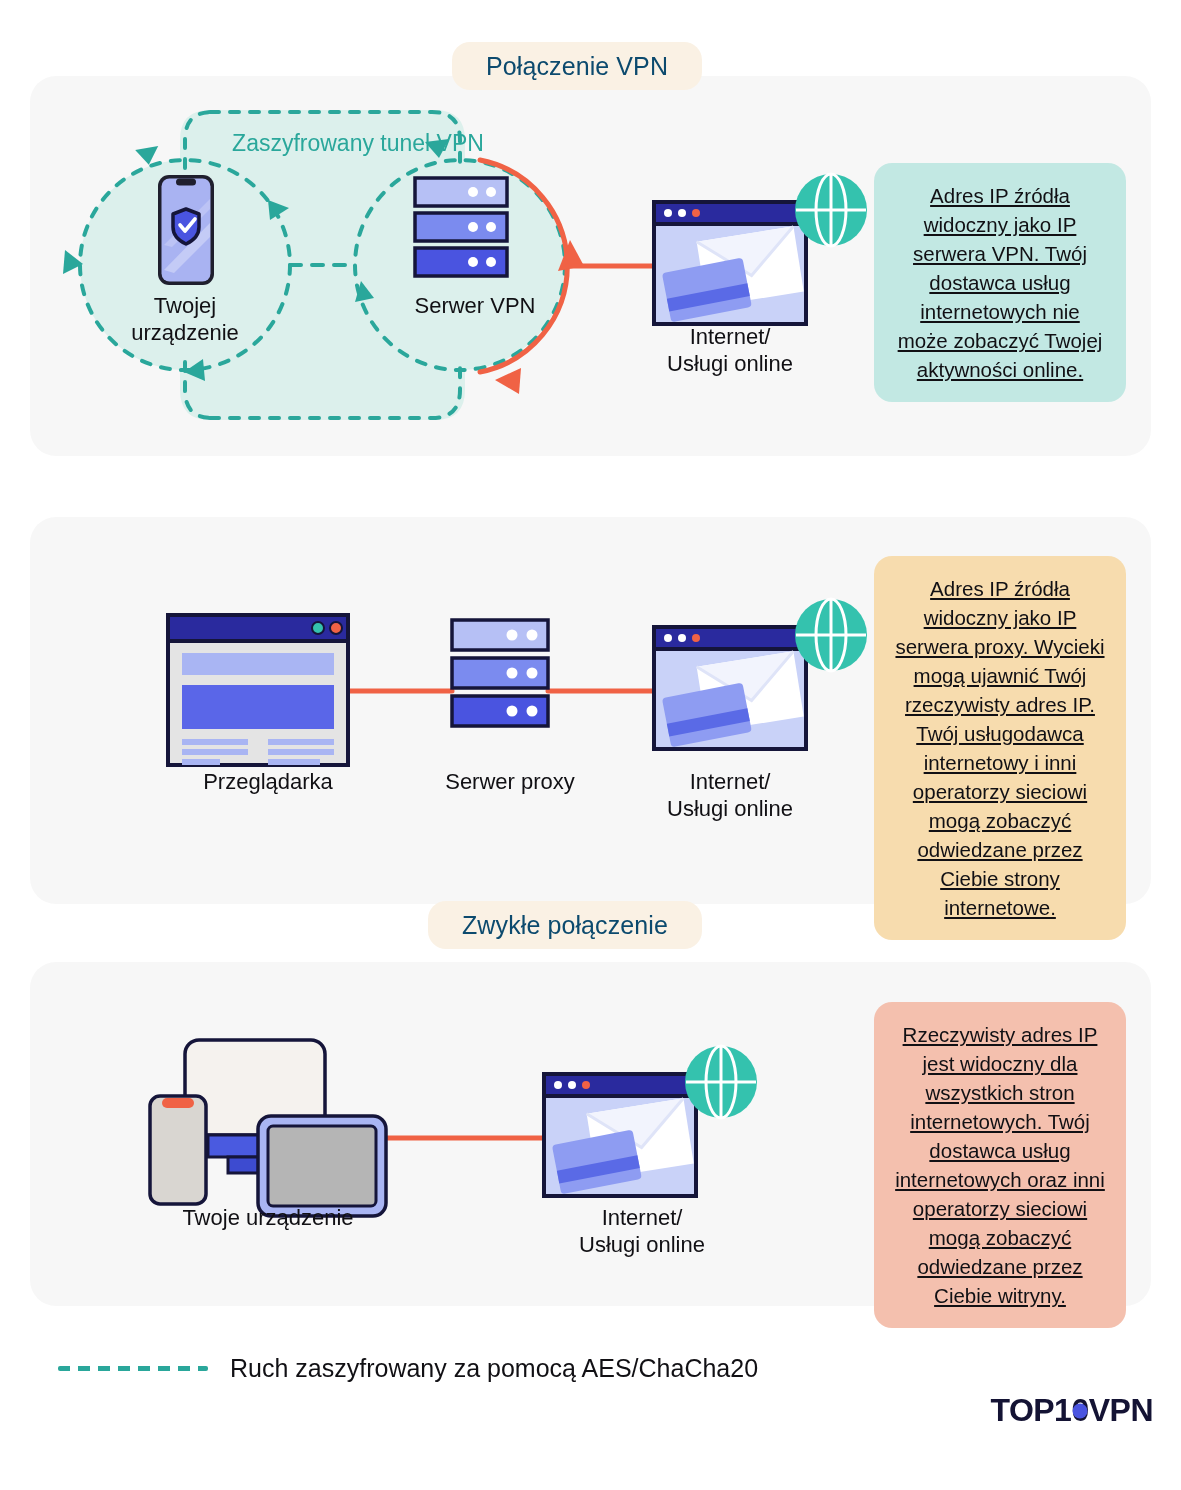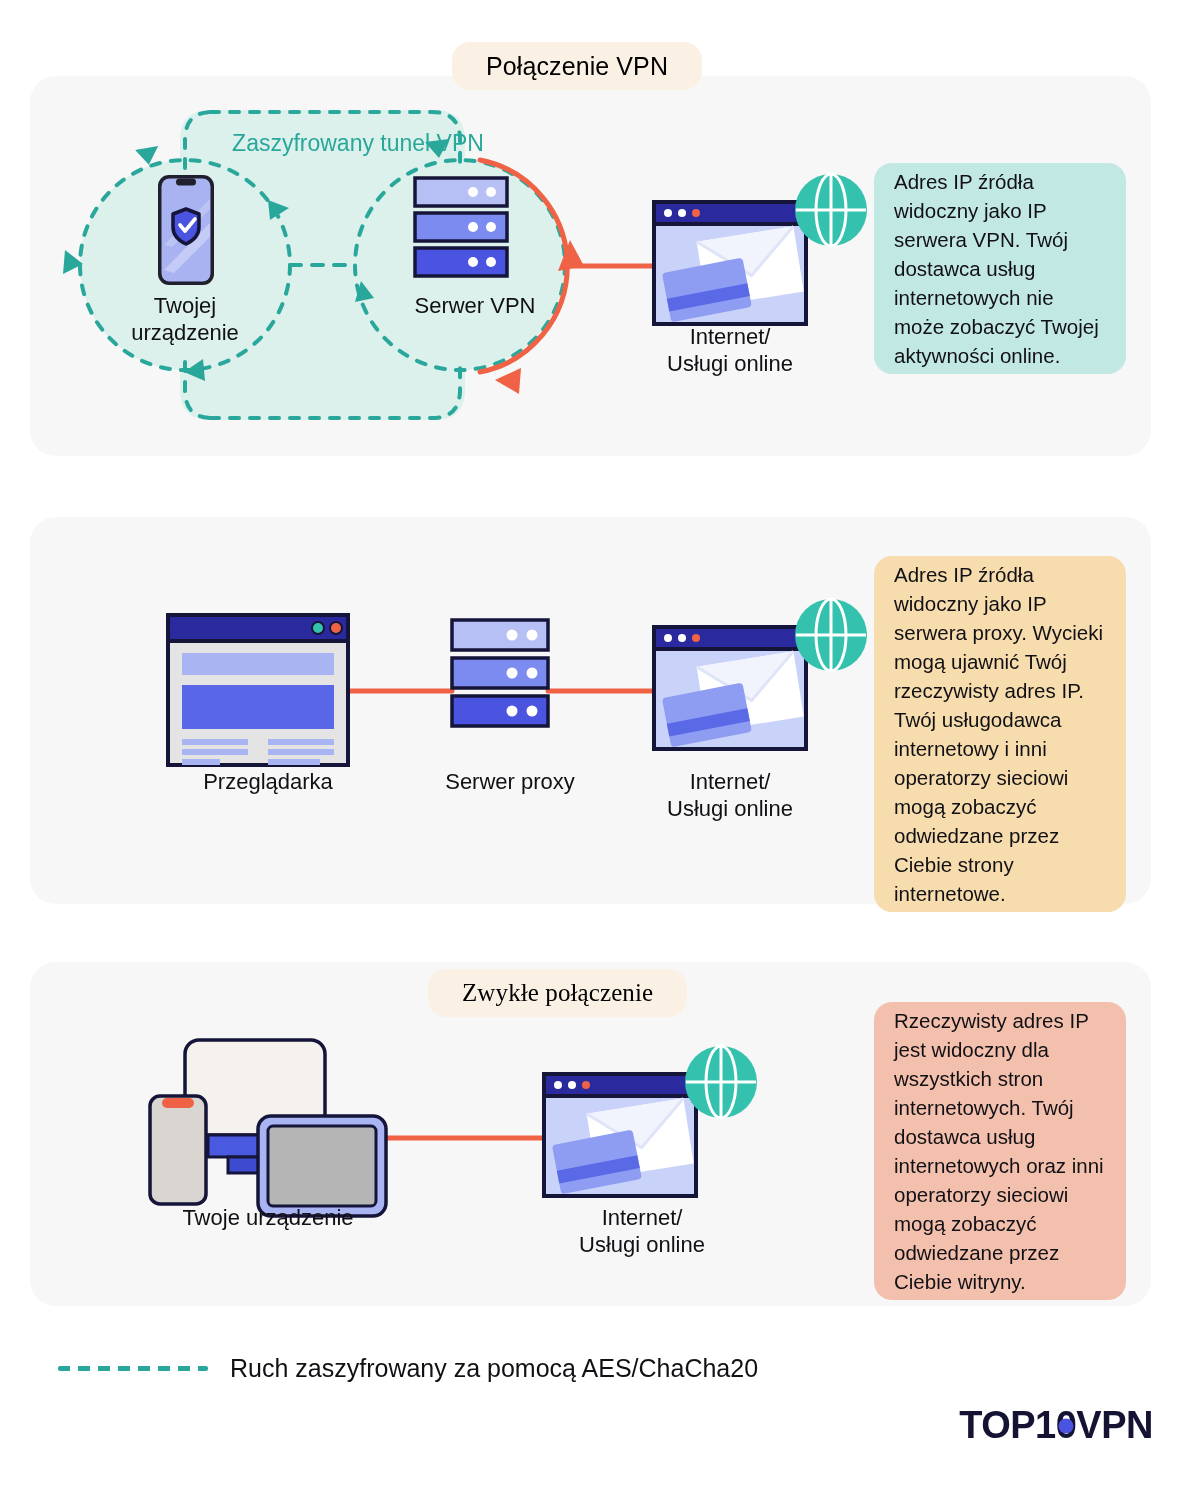--- a/index.html
+++ b/index.html
@@ -25,37 +25,39 @@
   
   .pill {
     position: absolute;
     background: #faf1e4;
     border-radius: 18px;
     height: 48px;
     display: flex; align-items: center; justify-content: center;
     padding: 0 34px;
     font-size: 25px;
     letter-spacing: .1px;
-    color: #000000;
+    color: #0c4a6e;
     white-space: nowrap;
     z-index: 4;
   }
   #pill-vpn     { left: 452px; top: 42px;  }
   #pill-proxy   { left: 428px; top: 496px; }
-  #pill-regular { left: 428px; top: 969px; font-family: Liberation Serif, serif; }
+  #pill-regular { left: 428px; top: 901px; }
 
   
   .callout {
     position: absolute;
     border-radius: 18px;
-    padding: 4px 20px;
+    padding: 18px 20px;
+    text-align: center;
     font-size: 20.5px;
     line-height: 29px;
     color: #111014;
     z-index: 3;
+    text-decoration: underline;
   }
   #callout-vpn     { left: 874px; top: 163px;  width: 252px; background: #c2e8e3; }
   #callout-proxy   { left: 874px; top: 556px;  width: 252px; background: #f7dcae; }
   #callout-regular { left: 874px; top: 1002px; width: 252px; background: #f4c0ae; }
 
   
   .stage { position: absolute; z-index: 2; }
   #stage-vpn     { left: 40px; top: 90px;  width: 830px; height: 350px; }
   #stage-proxy   { left: 40px; top: 560px; width: 830px; height: 300px; }
   #stage-regular { left: 40px; top: 1020px;width: 830px; height: 260px; }
@@ -79,22 +81,22 @@
   .legend-dash {
     height: 5px; border-radius: 2px;
     background-image: linear-gradient(to right, #2aa79b 0 60%, rgba(0,0,0,0) 60% 100%);
     background-size: 20px 5px; background-repeat: repeat-x;
   }
   .legend-label { font-size: 25px; color: #111014; white-space: nowrap; }
 
   
   #logo {
     position: absolute; right: 28px; top: 1392px;
-    font-size: 38px; font-weight: bold; letter-spacing: -0.5px;
-    color: #141334; display: flex;  margin-top: 12px;
+    font-size: 32px; font-weight: bold; letter-spacing: -0.5px;
+    color: #141334; display: flex; 
   }
   #logo .zero-wrap { position: relative; display: inline-block; }
   #logo .zero-dot {
     position: absolute; left: 50%; top: 50%;
     transform: translate(-50%,-50%);
     width: 15px; height: 15px; border-radius: 50%;
     background: #4a54e0;
   }
 </style>
 </head>

